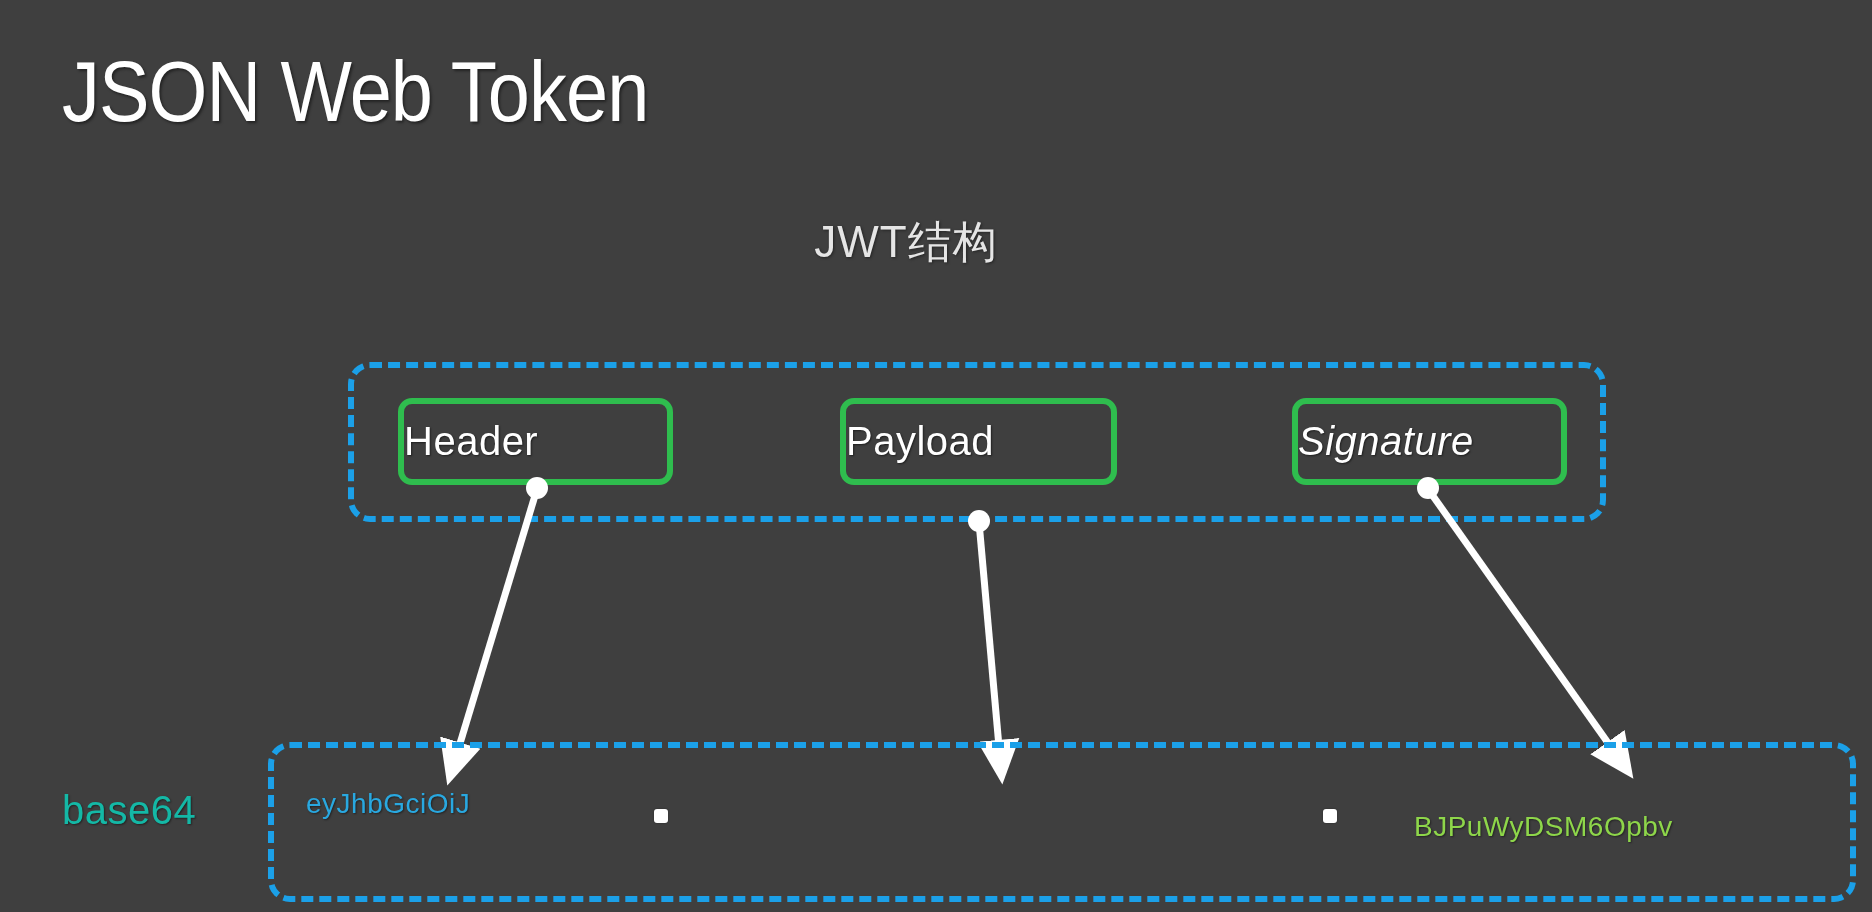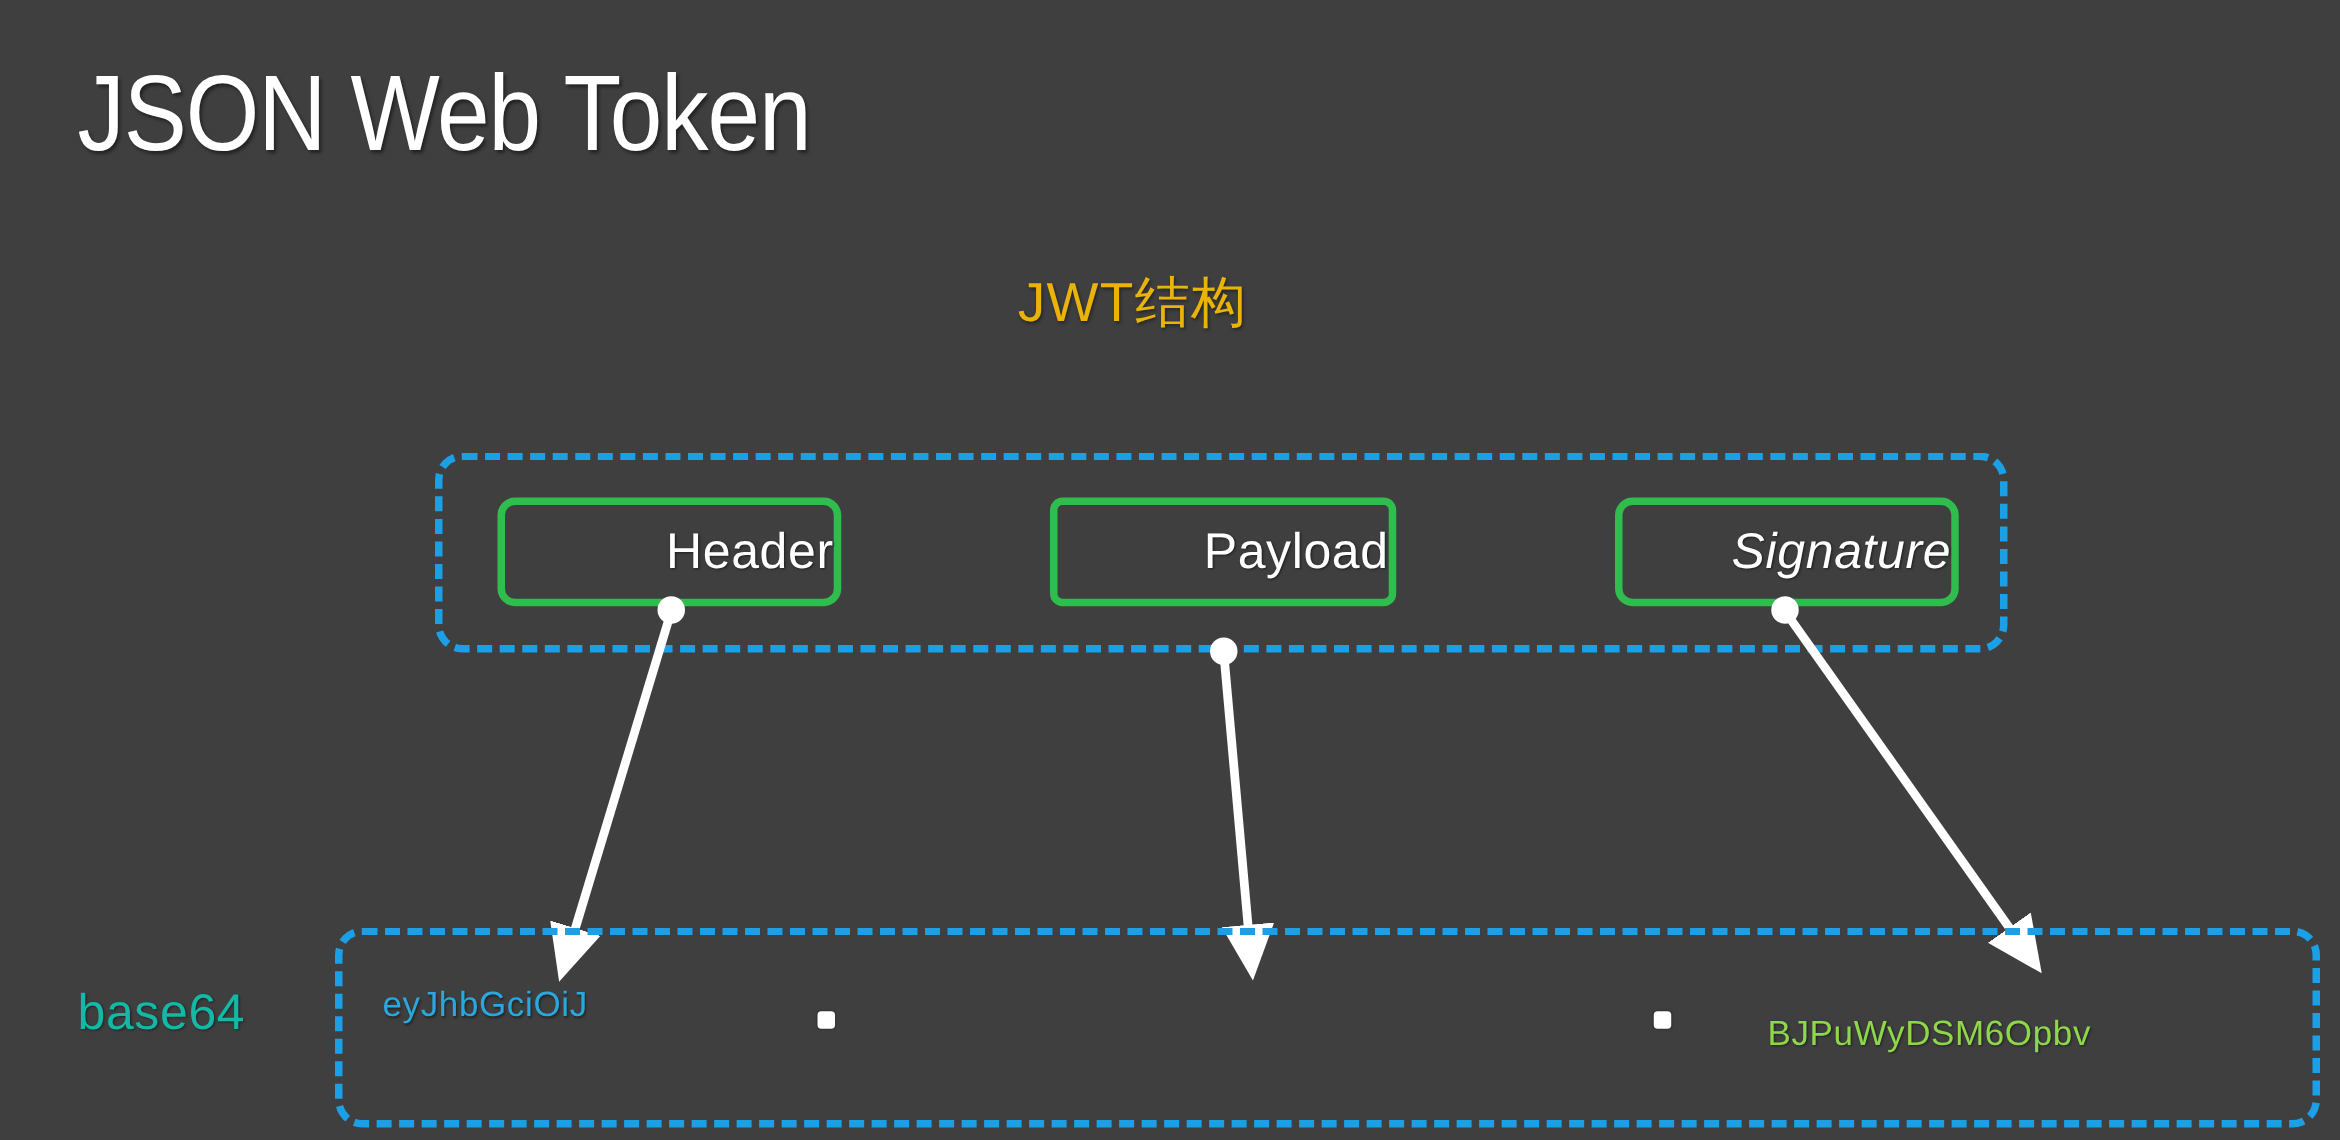--- a/index.html
+++ b/index.html
@@ -37,21 +37,21 @@
   }
 
   
   .subtitle {
     position: absolute;
     left: 0;
     top: 213px;
     width: 1872px;
     text-align: center;
     font-size: 44px;
-    color: #eab308;
+    color: #e5e5e5;
     letter-spacing: 1px;
     text-shadow: 1px 1px 3px rgba(0,0,0,0.45);
   }
   .subtitle .sub-inner { margin-left: -60px; display:inline-block; }
 
   
   .dashed-box {
     position: absolute;
     box-sizing: border-box;
     border: 6px dashed #1ba0e8;
@@ -73,29 +73,28 @@
 
   
   .part-box {
     position: absolute;
     box-sizing: border-box;
     border: 6px solid #2fbd4e;
     border-radius: 14px;
     background: #3f3f3f;
     display: flex;
     align-items: center;
-    justify-content: flex-end;
+    justify-content: flex-start;
     color: #ffffff;
     font-size: 40px;
     letter-spacing: 0.5px;
     text-shadow: 1px 1px 2px rgba(0,0,0,0.5);
-    padding-left: 24px;
   }
   #part-header    { left: 398px;  top: 398px; width: 275px; height: 87px; }
-  #part-payload   { left: 840px;  top: 398px; width: 277px; height: 87px; border-radius: 10px; }
+  #part-payload   { left: 840px;  top: 398px; width: 277px; height: 87px; }
   #part-signature { left: 1292px; top: 398px; width: 275px; height: 87px; font-style: italic; }
 
   
   .base64-label {
     position: absolute;
     left: 62px;
     top: 788px;
     font-size: 40px;
     color: #14b8a6;
     letter-spacing: 0.5px;

